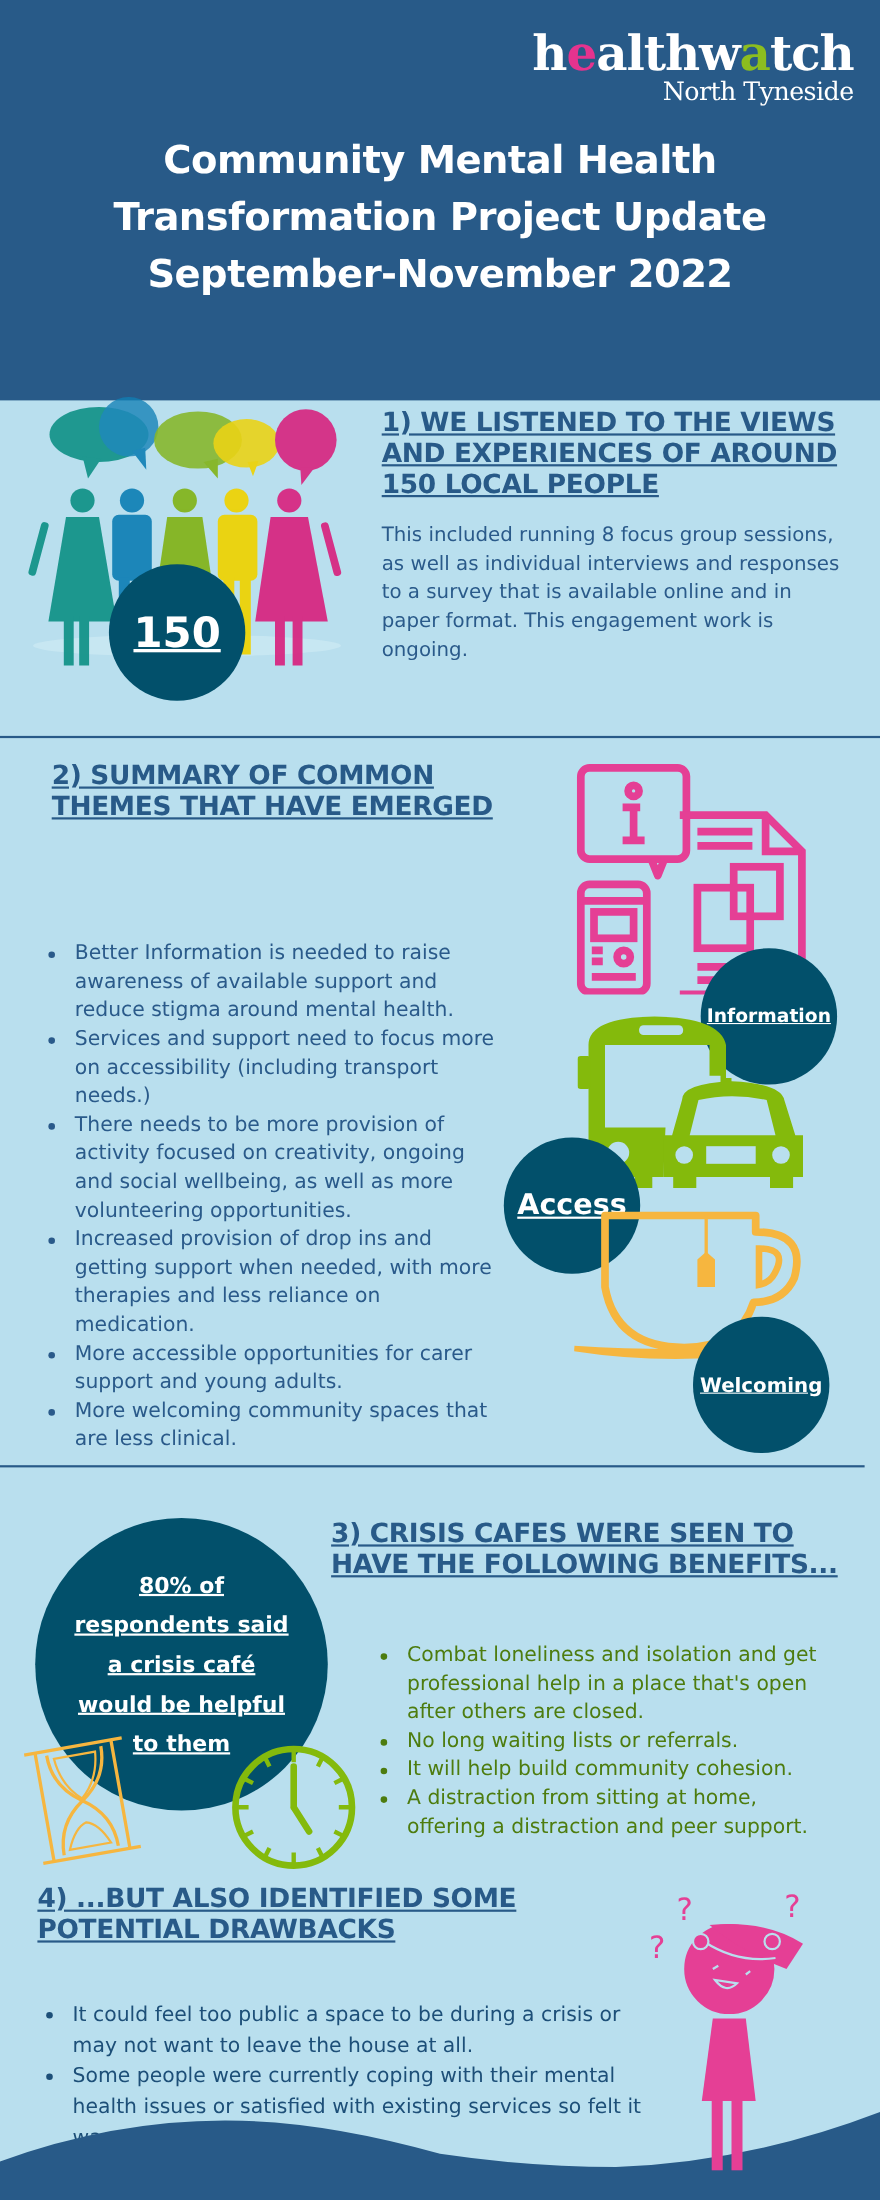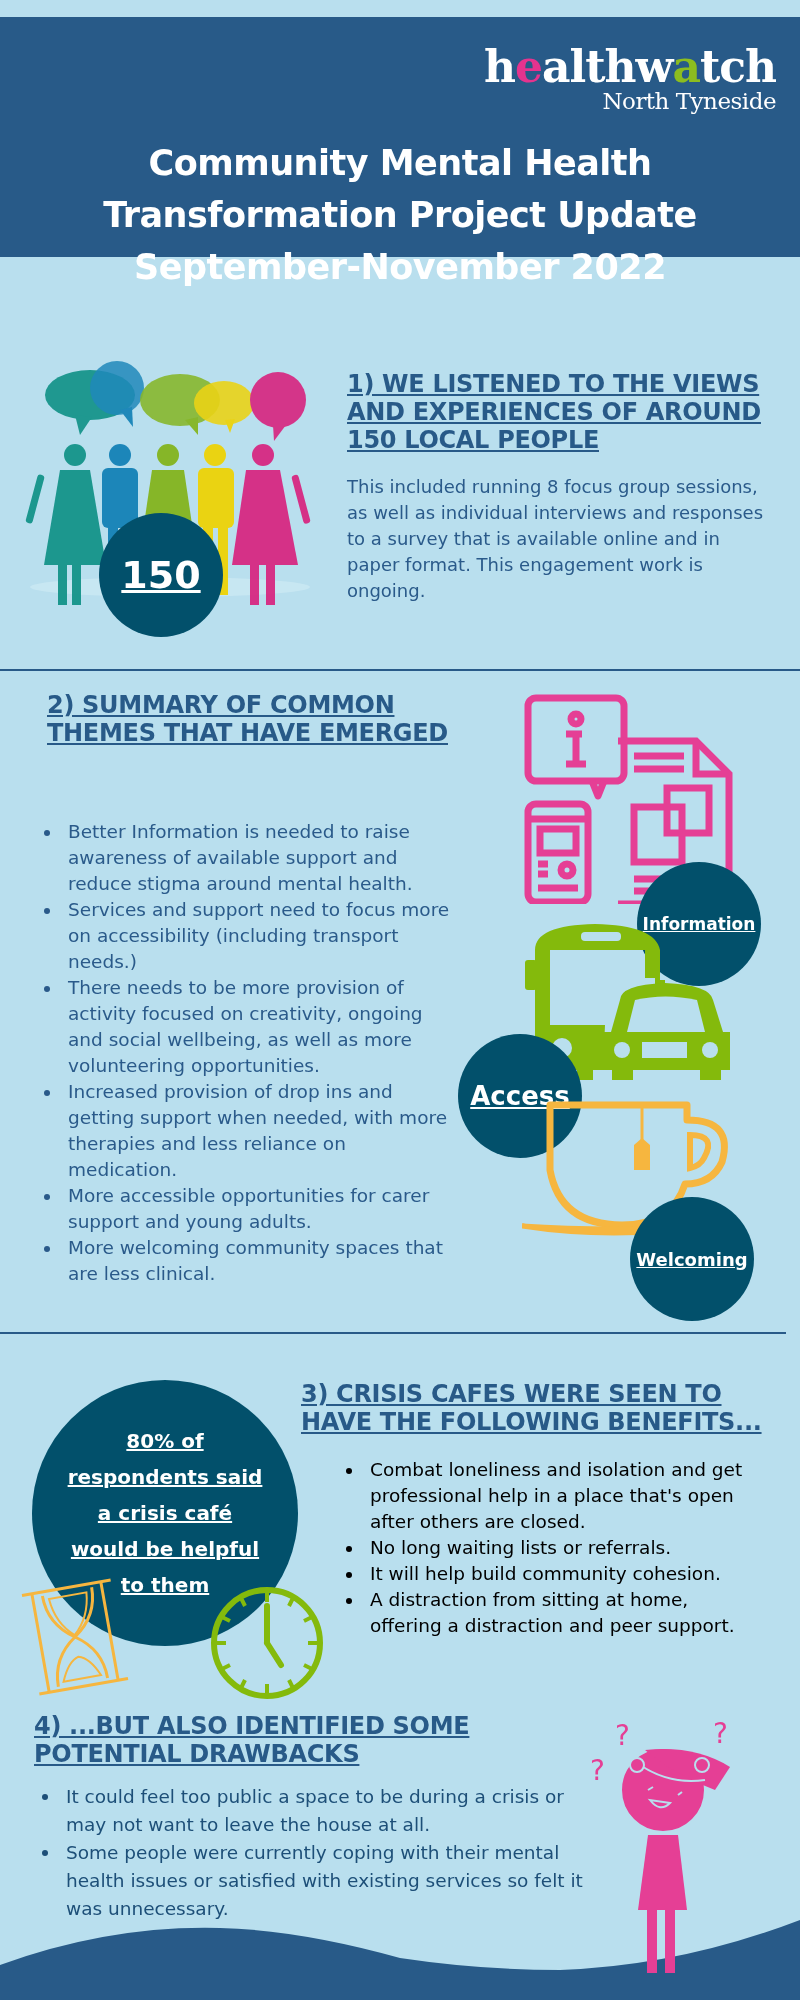--- a/index.html
+++ b/index.html
@@ -7,21 +7,21 @@
   body {
     background: #b9dfee;
     font-family: "DejaVu Sans", sans-serif;
     color: #2a5a8a;
     position: relative;
   }
   .abs { position: absolute; }
 
   
   .header {
-    position: absolute; left: 0; top: 17px; width: 800px; height: 240px;
+    position: absolute; left: 0; top: 0; width: 800px; height: 364px;
     background: #285a88;
   }
   .logo { position: absolute; right: 24px; top: 26px; text-align: right; }
   .logo-main {
     font-family: "DejaVu Serif", serif; font-weight: bold; font-size: 44px;
     color: #ffffff; letter-spacing: -1px; line-height: 48px;
   }
   .logo-main .pink { color: #e5338e; }
   .logo-main .green { color: #8cbd1f; }
   .logo-sub {
@@ -38,21 +38,21 @@
   .divider { position: absolute; height: 2px; background: #285a88; }
 
   
   .sec-heading {
     position: absolute; font-weight: bold; color: #285a88;
     font-size: 24px; line-height: 28px; letter-spacing: -0.3px; text-decoration: underline;
   }
   .body-text {
     position: absolute; font-size: 18px; line-height: 26px; color: #2a5a8a;
   }
-  ul.bullets { list-style: none; }
+  ul.bullets { list-style: none; margin-top: 35px; }
   ul.bullets li {
     position: relative; padding-left: 32px; font-size: 18.5px; line-height: 26px;
   }
   ul.bullets li::before {
     content: ""; position: absolute; left: 8px; top: 11px;
     width: 6px; height: 6px; border-radius: 50%; background: currentColor;
   }
 
   .circle {
     position: absolute; border-radius: 50%; background: #02506b;
@@ -235,21 +235,21 @@
     <path d="M59 59 L59 22 M59 59 L73 81" stroke-linecap="round"></path>
     <path d="M59 8 L59 18 M59 100 L59 110 M8 59 L18 59 M100 59 L110 59" stroke-width="4"></path>
     <path d="M33 14 L37 22 M85 14 L81 22 M14 33 L22 37 M104 33 L96 37 M14 85 L22 81 M104 85 L96 81 M33 104 L37 96 M85 104 L81 96" stroke-width="4"></path>
   </svg>
 </div>
 
 <div class="sec-heading" style="left:301px; top:1380px; width:490px;">
   <div>3) CRISIS CAFES WERE SEEN TO</div>
   <div>HAVE THE FOLLOWING BENEFITS...</div>
 </div>
-<ul class="bullets" style="position:absolute; left:338px; top:1457px; width:420px; color:#000000;">
+<ul class="bullets" style="position:absolute; left:338px; top:1457px; width:420px; color:#4d7c0f;">
   <li>Combat loneliness and isolation and get professional help in a place that's open after others are closed.</li>
   <li>No long waiting lists or referrals.</li>
   <li>It will help build community cohesion.</li>
   <li>A distraction from sitting at home, offering a distraction and peer support.</li>
 </ul>
 
 <div class="sec-heading" style="left:34px; top:1712px; width:520px;">
   <div>4) ...BUT ALSO IDENTIFIED SOME</div>
   <div>POTENTIAL DRAWBACKS</div>
 </div>

